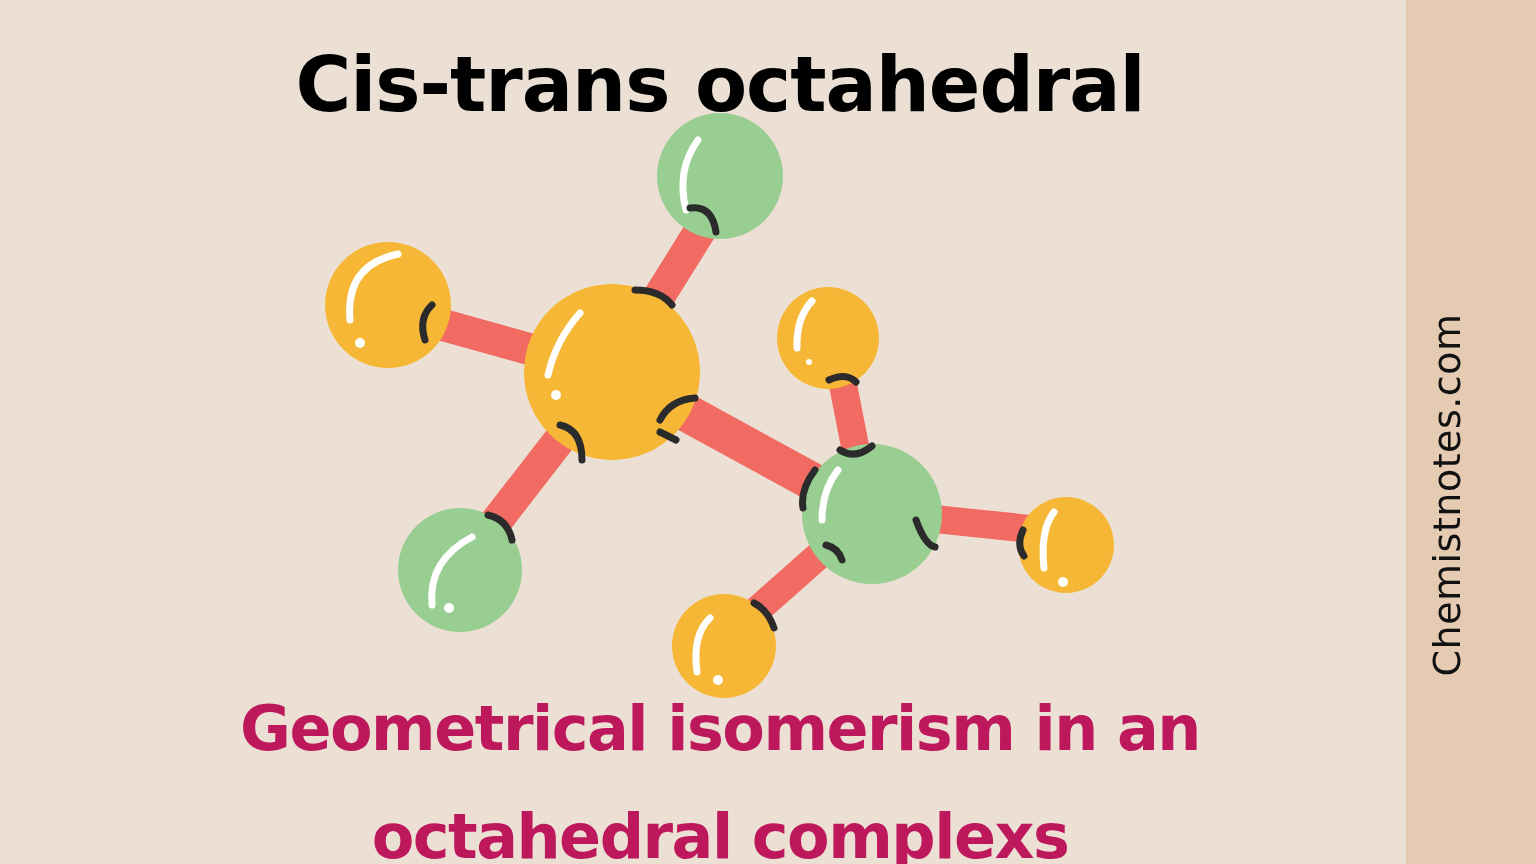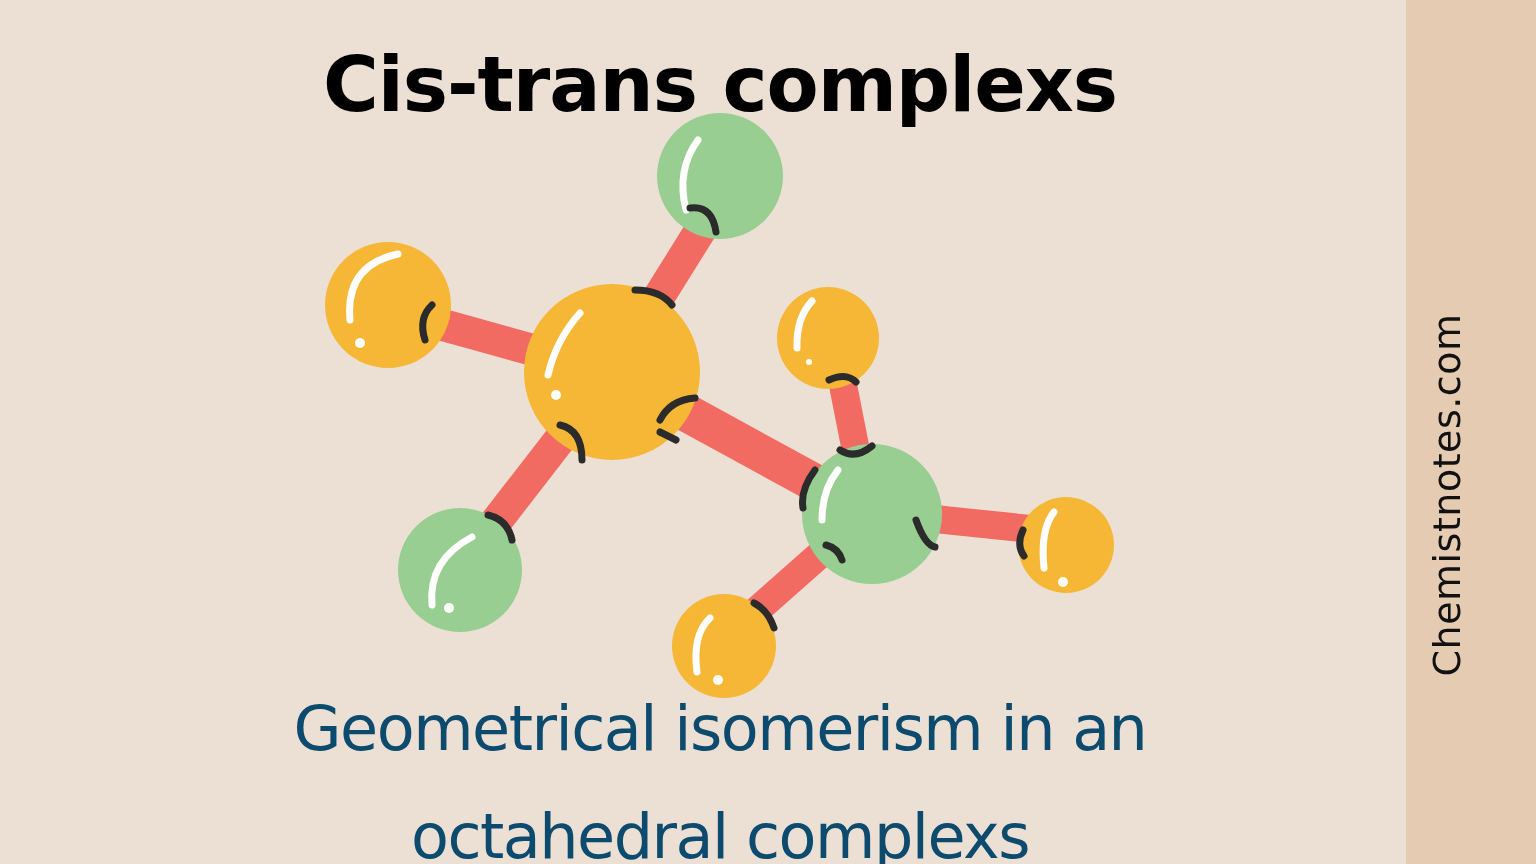--- a/index.html
+++ b/index.html
@@ -23,33 +23,34 @@
     .title {
       position: absolute; left: 0; top: 40px; width: 1440px; text-align: center;
       font-family: "DejaVu Sans", sans-serif; font-weight: bold;
       font-size: 76px; color: #000; letter-spacing: -1px;
       z-index: 1;
     }
     .molecule { position: absolute; left: 0; top: 0; z-index: 2; }
     .subtitle {
       position: absolute; left: 0; width: 1440px; text-align: center;
       font-family: "DejaVu Sans", sans-serif;
-      font-size: 62px; color: #0c4a6e; letter-spacing: -1.5px;
+      font-size: 62px; color: #be185d; letter-spacing: -1.5px;
       z-index: 3;
+      font-weight: bold;
     }
     .sub1 { top: 692px; }
     .sub2 { top: 800px; }
   </style>
 </head>
 <body>
 
 <div class="sidebar"></div>
 <div class="site-label">Chemistnotes.com</div>
 
-<div class="title">Cis-trans complexs</div>
+<div class="title">Cis-trans octahedral</div>
 
 <svg class="molecule" width="1406" height="864" viewBox="0 0 1406 864">
   <g stroke-linecap="round" fill="none">
 
     <line x1="612" y1="372" x2="708" y2="218" stroke="#f26b62" stroke-width="32"></line>
     <line x1="612" y1="372" x2="425" y2="320" stroke="#f26b62" stroke-width="32"></line>
     <line x1="612" y1="372" x2="478" y2="545" stroke="#f26b62" stroke-width="32"></line>
     <line x1="612" y1="372" x2="868" y2="512" stroke="#f26b62" stroke-width="38"></line>
     <line x1="868" y1="512" x2="843" y2="385" stroke="#f26b62" stroke-width="28"></line>
     <line x1="868" y1="512" x2="1040" y2="530" stroke="#f26b62" stroke-width="28"></line>

